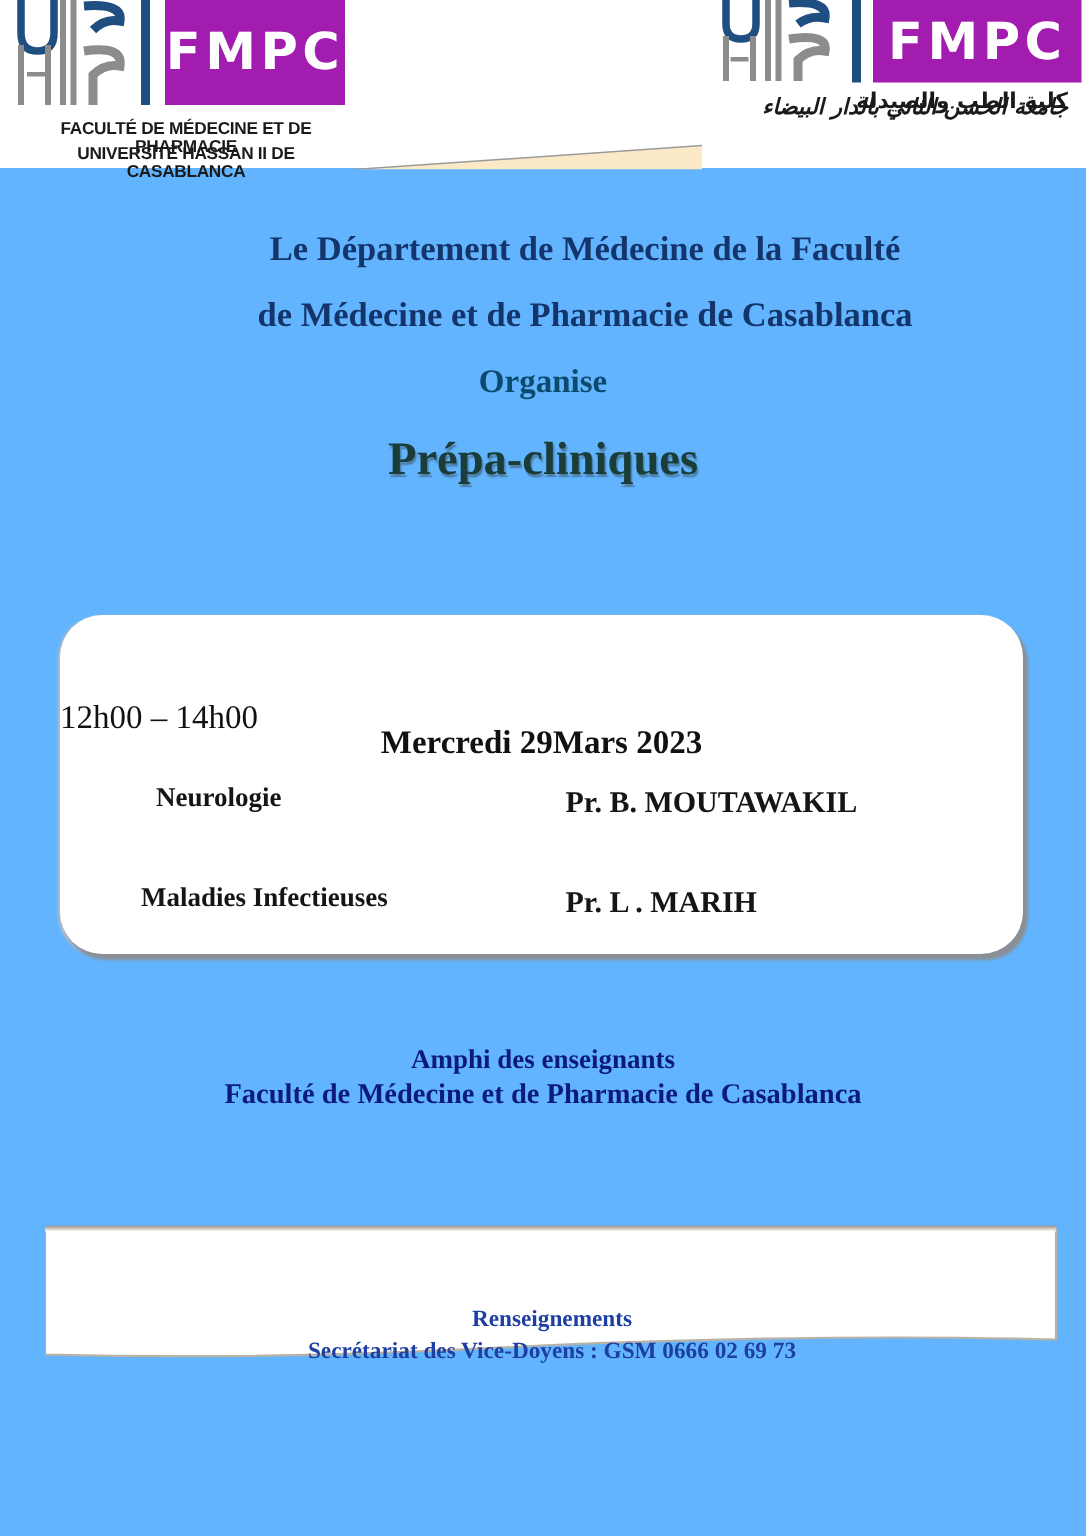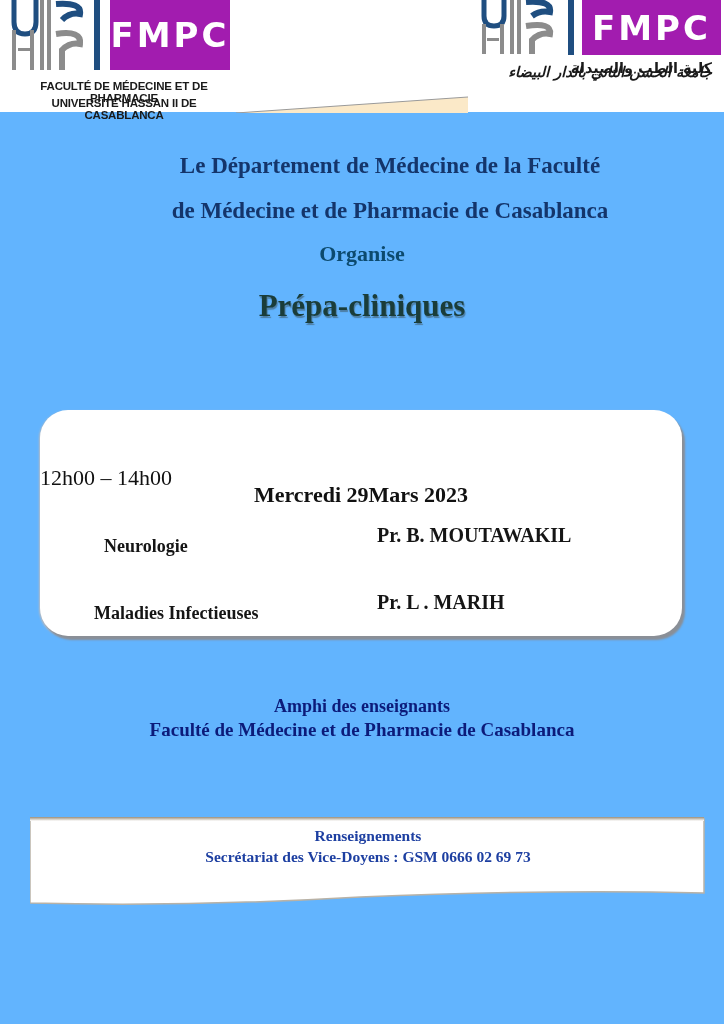--- a/index.html
+++ b/index.html
@@ -62,29 +62,29 @@
       text-shadow: 1px 2px 1px rgba(60,80,90,0.55);
     }
 
     .event-card {
       position: absolute; left: 40px; top: 410px; width: 642px; height: 226px;
       background: #ffffff; border-radius: 28px;
       box-shadow: 3px 4px 2px #8a8f97, -1px 1px 2px #b8bcc2;
     }
     .event-date { position: absolute; left: 0; width: 642px; top: 26px; text-align: center; font-weight: bold; font-size: 22px; color: #111; margin-top: 46px; }
     .event-time { position: absolute; left: 0; width: 642px; top: 55px; text-align: left; font-weight: normal; font-size: 22px; color: #111; }
-    .subject { position: absolute; font-weight: bold; font-size: 18px; color: #151515; margin-top: 15px; }
+    .subject { position: absolute; font-weight: bold; font-size: 18px; color: #151515; }
     .prof { position: absolute; font-weight: bold; font-size: 20px; color: #151515; }
 
     .venue { position: absolute; left: 0; width: 724px; text-align: center; color: #0c1b7a; font-weight: bold; font-size: 18px; }
     .venue.l1 { top: 696px; }
     .venue.l2 { top: 719px; font-size: 19px; }
 
     .info-box { position: absolute; left: 30px; top: 817px; width: 676px; height: 100px; }
-    .info-text { position: absolute; left: 30px; width: 676px; text-align: center; color: #1d3fa1; font-weight: bold; font-size: 15.5px; }
+    .info-text { position: absolute; left: 30px; width: 676px; text-align: center; color: #1d3fa1; font-weight: bold; font-size: 15.5px; margin-top: 44px; }
     .info-text.l1 { top: 827px; }
     .info-text.l2 { top: 848px; }
   </style>
 </head>
 <body>
 
 <div class="header"></div>
 <div class="header-strip"></div>
 
 <div class="logo-left">

